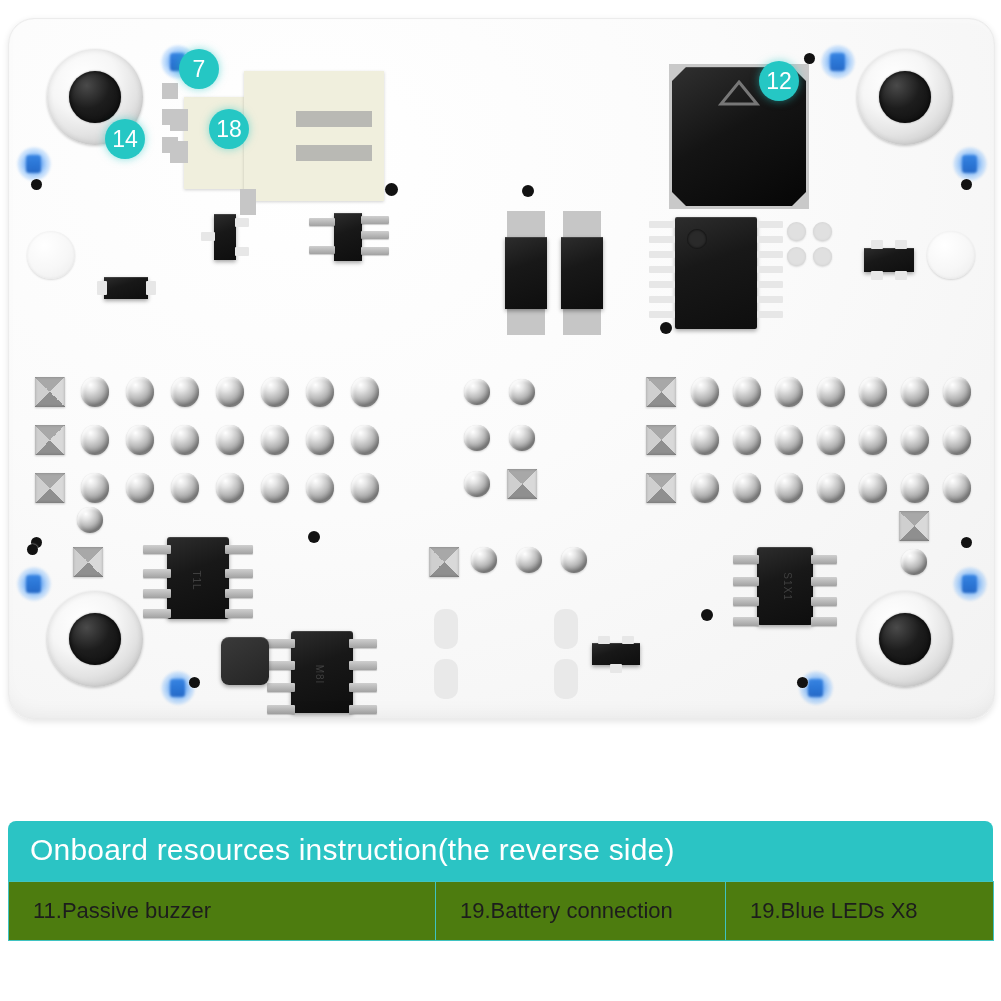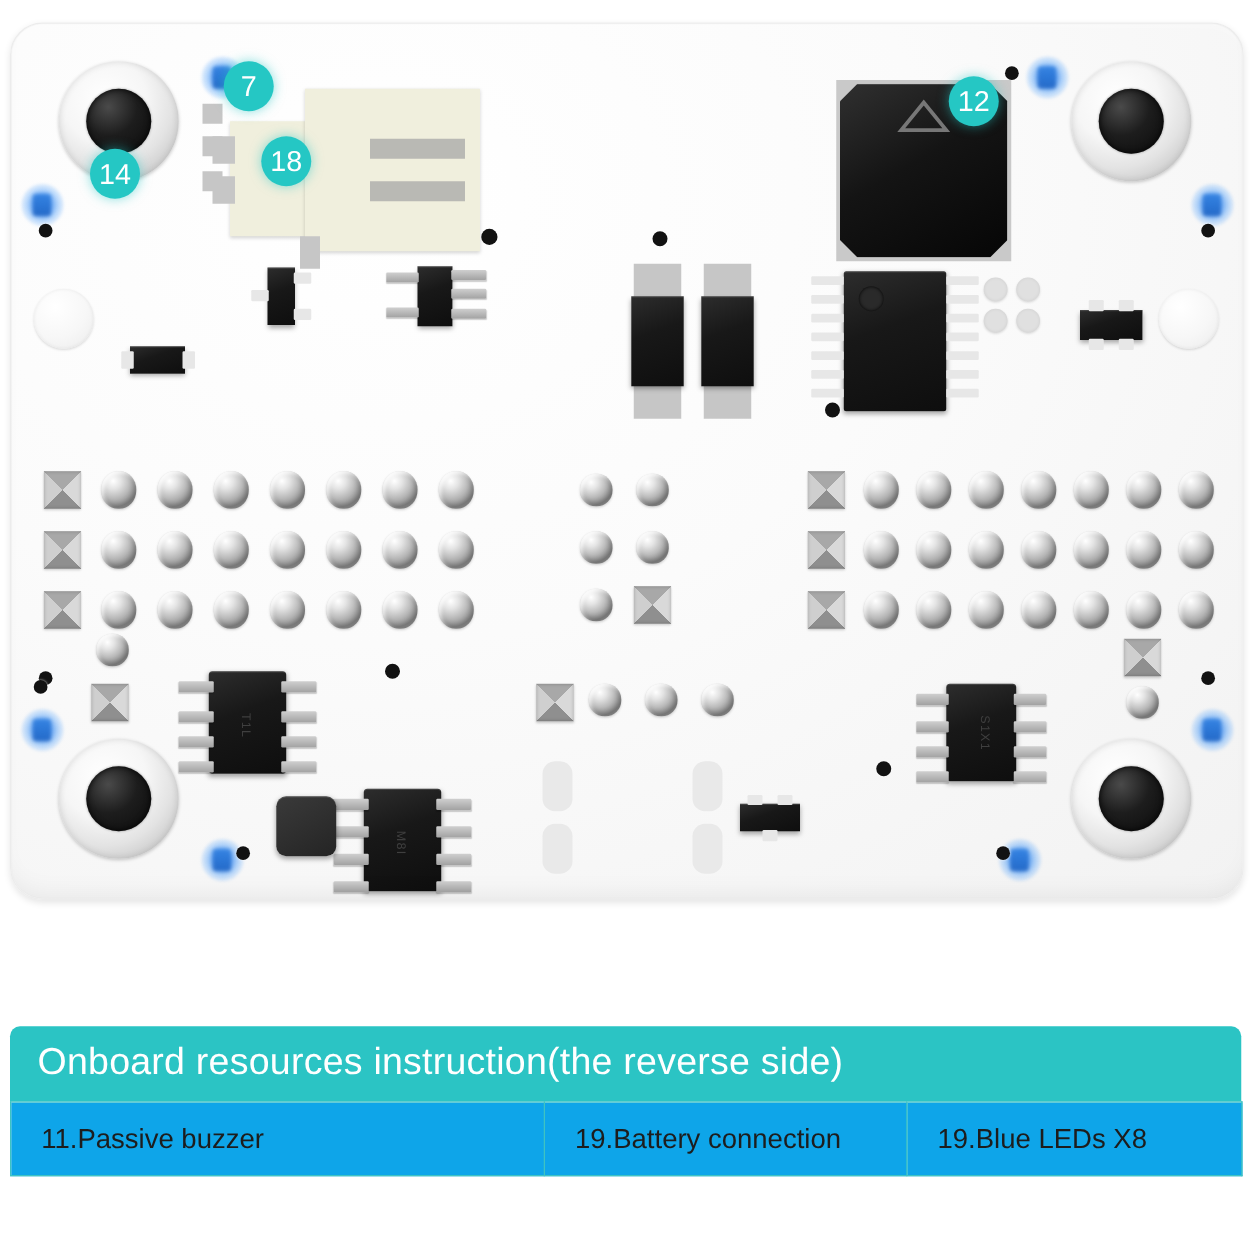--- a/index.html
+++ b/index.html
@@ -86,21 +86,21 @@
   
   #buzzer{position:absolute;left:660px;top:45px;width:140px;height:145px;}
 
   
   #tablewrap{position:absolute;left:8px;top:821px;width:985px;}
   .thead{background:#2bc4c4;color:#ffffff;border-radius:8px 8px 0 0;
      padding:12px 22px 14px 22px;font-size:30px;letter-spacing:.2px;white-space:nowrap;}
   table{border-collapse:collapse;width:985px;table-layout:fixed;}
   table td{border:1px solid #3fc3c1;height:58px;padding:0 0 0 22px;
      font-size:22px;color:#1d1d1d;vertical-align:middle;}
-  tr.r1 td{background:#0ea5e9;padding-left:24px;}
+  tr.r1 td{background:#4d7c0f;padding-left:24px;}
   tr.r2 td{background:#ffffff;}
   col.c1{width:427px;} col.c2{width:290px;} col.c3{width:268px;}
 </style>
 </head>
 <body>
 
 <div id="stage">
 
   <div id="pcb">
 
@@ -365,21 +365,21 @@
     <div class="silk" style="left:545px;top:590px;width:24px;height:40px;"></div>
     <div class="silk" style="left:545px;top:640px;width:24px;height:40px;"></div>
 
     <div class="silkgray" style="left:153px;top:64px;width:16px;height:16px;"></div>
     <div class="silkgray" style="left:153px;top:90px;width:16px;height:16px;"></div>
     <div class="silkgray" style="left:153px;top:118px;width:16px;height:16px;"></div>
 
     <div class="callout" style="left:170px;top:30px;">7</div>
     <div class="callout" style="left:200px;top:90px;">18</div>
     <div class="callout" style="left:750px;top:42px;">12</div>
-    <div class="callout" style="left:63px;top:100px;">14</div>
+    <div class="callout" style="left:96px;top:100px;">14</div>
 
   </div>
 
   <div id="tablewrap">
     <div class="thead">Onboard resources instruction(the reverse side)</div>
     <table>
       <colgroup>
           <col class="c1">
           <col class="c2">
           <col class="c3">

